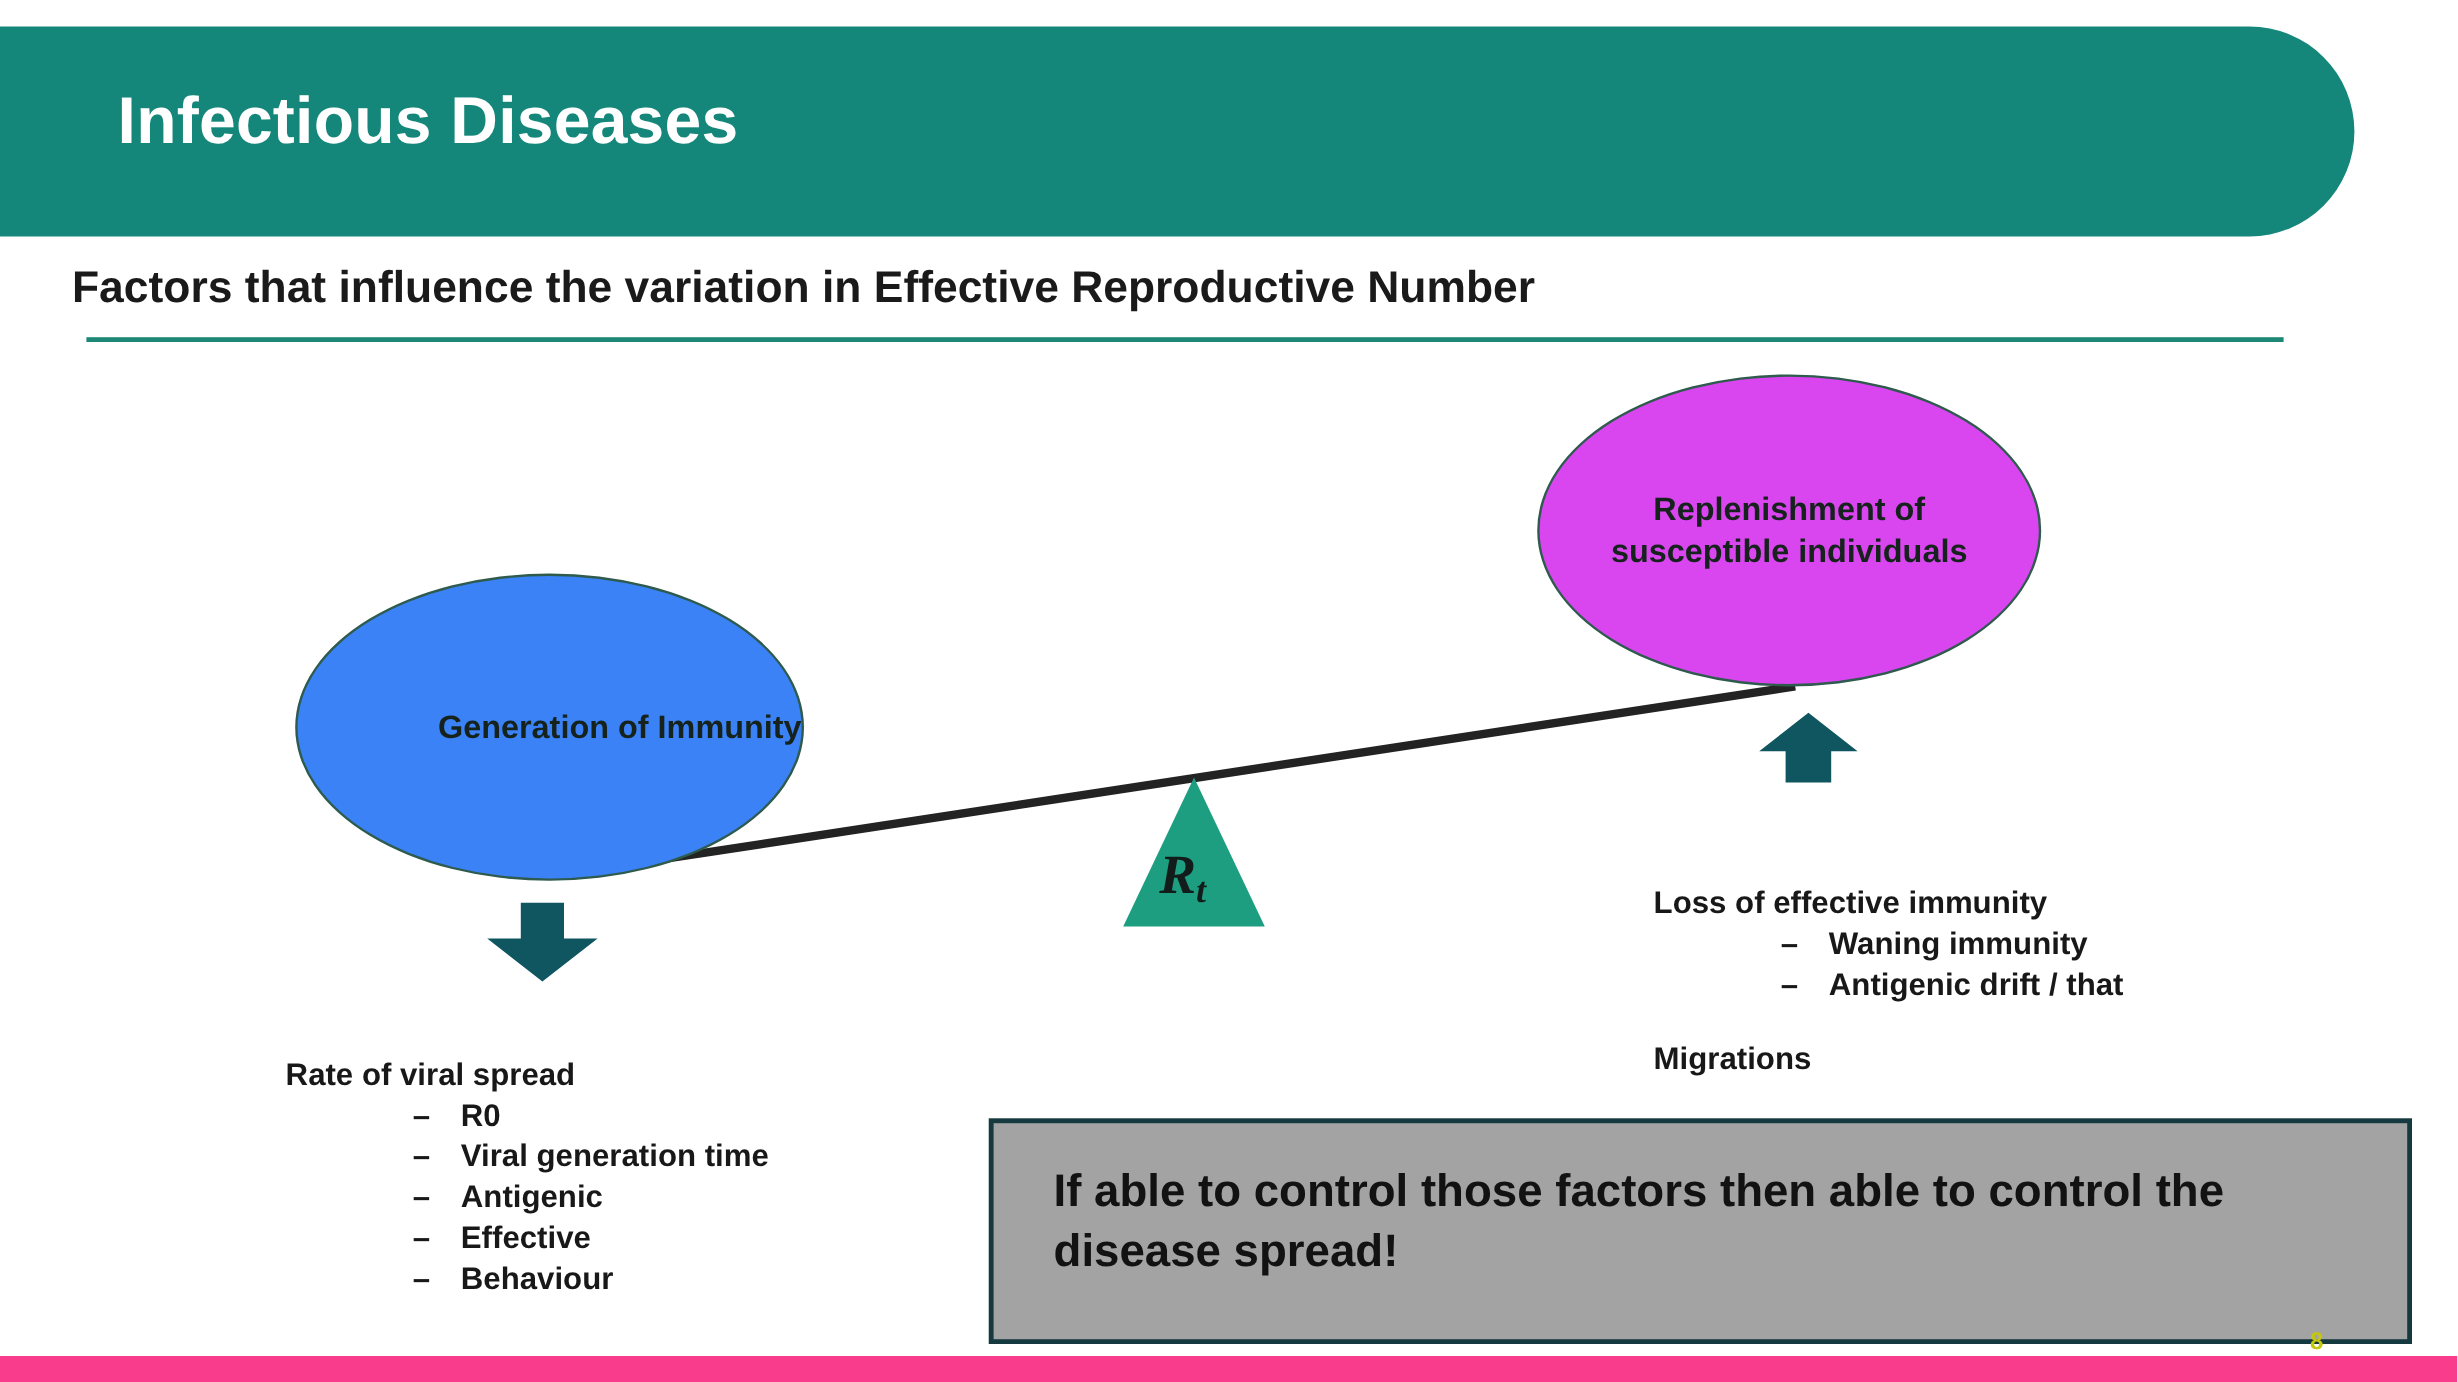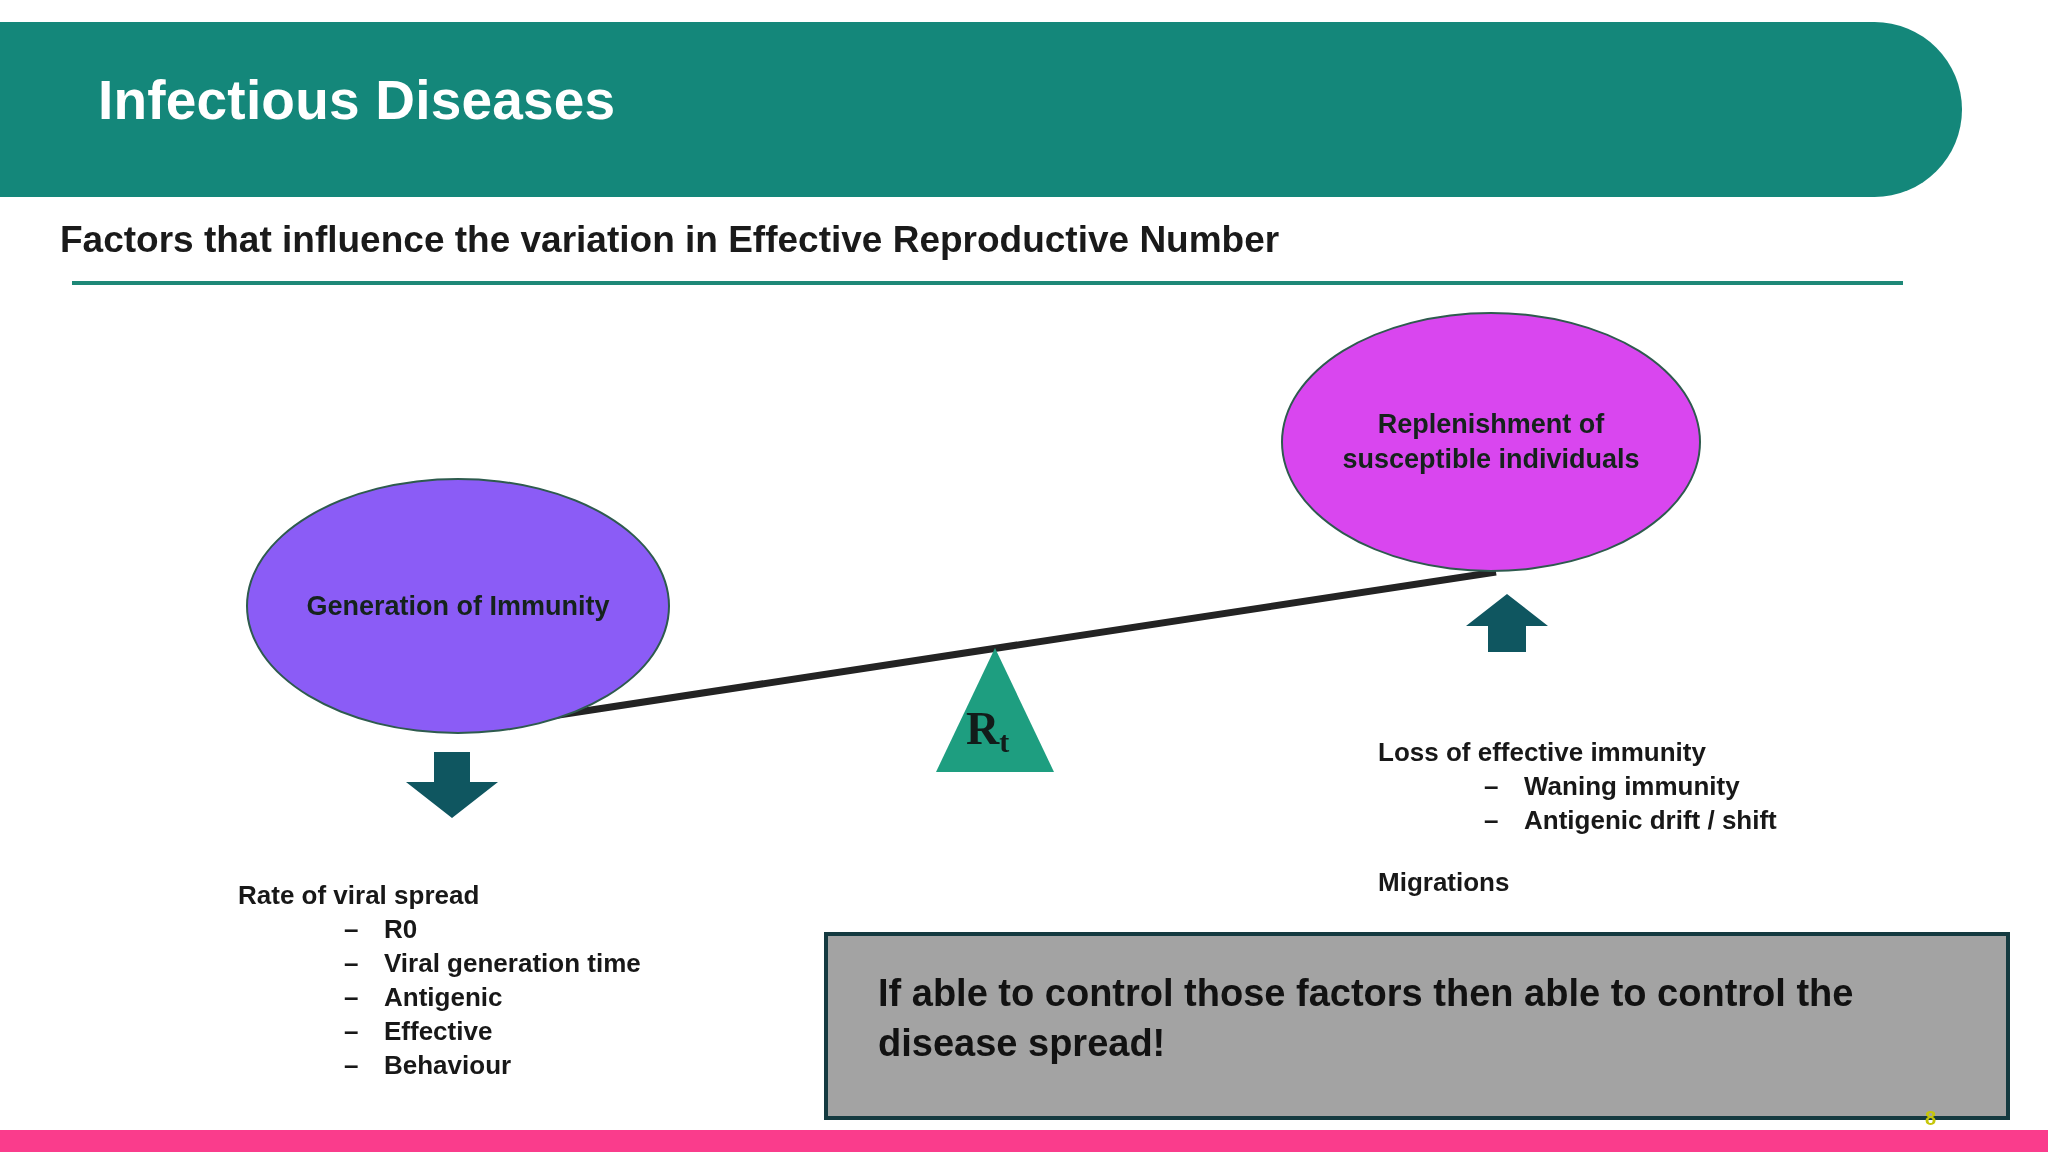--- a/index.html
+++ b/index.html
@@ -105,20 +105,21 @@
     left: 930px;
     top: 645px;
     width: 130px;
     height: 130px;
   }
   #fulcrum-label {
     position: absolute;
     left: 966px;
     top: 706px;
     font-family: "Liberation Serif", serif;
+    font-style: italic;
     font-weight: bold;
     font-size: 46px;
     color: #121c1a;
     line-height: 46px;
     white-space: nowrap;
   }
   #fulcrum-label .sub {
     font-size: 30px;
     vertical-align: -8px;
   }
@@ -201,21 +202,21 @@
   <div id="header-bar" style="background: rgb(20, 135, 122);"></div>
   <div id="subtitle">Factors that influence the variation in Effective Reproductive Number</div>
 
   <div id="slide-title">Infectious Diseases</div>
   <div id="subtitle-rule" style="background: rgb(30, 136, 119);"></div>
 
   <svg id="beam-svg" viewBox="0 0 2048 1152">
     <line x1="552" y1="716" x2="1496" y2="572" stroke="#232323" stroke-width="7" stroke-linecap="butt"></line>
   </svg>
 
-  <div class="ellipse" id="ellipse-left" style="background: #8b5cf6; border-color: rgb(46, 91, 78);">
+  <div class="ellipse" id="ellipse-left" style="background: #3b82f6; border-color: rgb(46, 91, 78); justify-content: flex-end;">
     <span class="ell-text">Generation of Immunity</span>
   </div>
 
   <div class="ellipse" id="ellipse-right" style="background: #d946ef; border-color: rgb(46, 91, 78);">
     <span class="ell-text">Replenishment of susceptible individuals</span>
   </div>
 
   <svg id="fulcrum" viewBox="0 0 130 130">
     <polygon points="65,3 124,127 6,127" fill="#1E9E80"></polygon>
   </svg>
@@ -236,21 +237,21 @@
       <div class="f-sub"><span class="dash">–</span><span class="stxt">R0</span></div>
       <div class="f-sub"><span class="dash">–</span><span class="stxt">Viral generation time</span></div>
       <div class="f-sub"><span class="dash">–</span><span class="stxt">Antigenic</span></div>
       <div class="f-sub"><span class="dash">–</span><span class="stxt">Effective</span></div>
       <div class="f-sub"><span class="dash">–</span><span class="stxt">Behaviour</span></div>
     </div>
 
   <div class="factor-block" id="block-right">
       <div class="f-head">Loss of effective immunity</div>
       <div class="f-sub"><span class="dash">–</span><span class="stxt">Waning immunity</span></div>
-      <div class="f-sub"><span class="dash">–</span><span class="stxt">Antigenic drift / shift</span></div>
+      <div class="f-sub"><span class="dash">–</span><span class="stxt">Antigenic drift / that</span></div>
       <div class="f-head">Migrations</div>
       <div class="f-head">Births</div>
     </div>
 
   <div id="conclusion-box" style="background: #a3a3a3; border-color: rgb(20, 58, 64);">
     <div id="conclusion-text">If able to control those factors then able to control the disease spread!</div>
   </div>
 
   <div id="page-number" style="color: rgb(198, 198, 10);">8</div>
   <div id="footer-bar" style="background: rgb(250, 60, 140);"></div>

